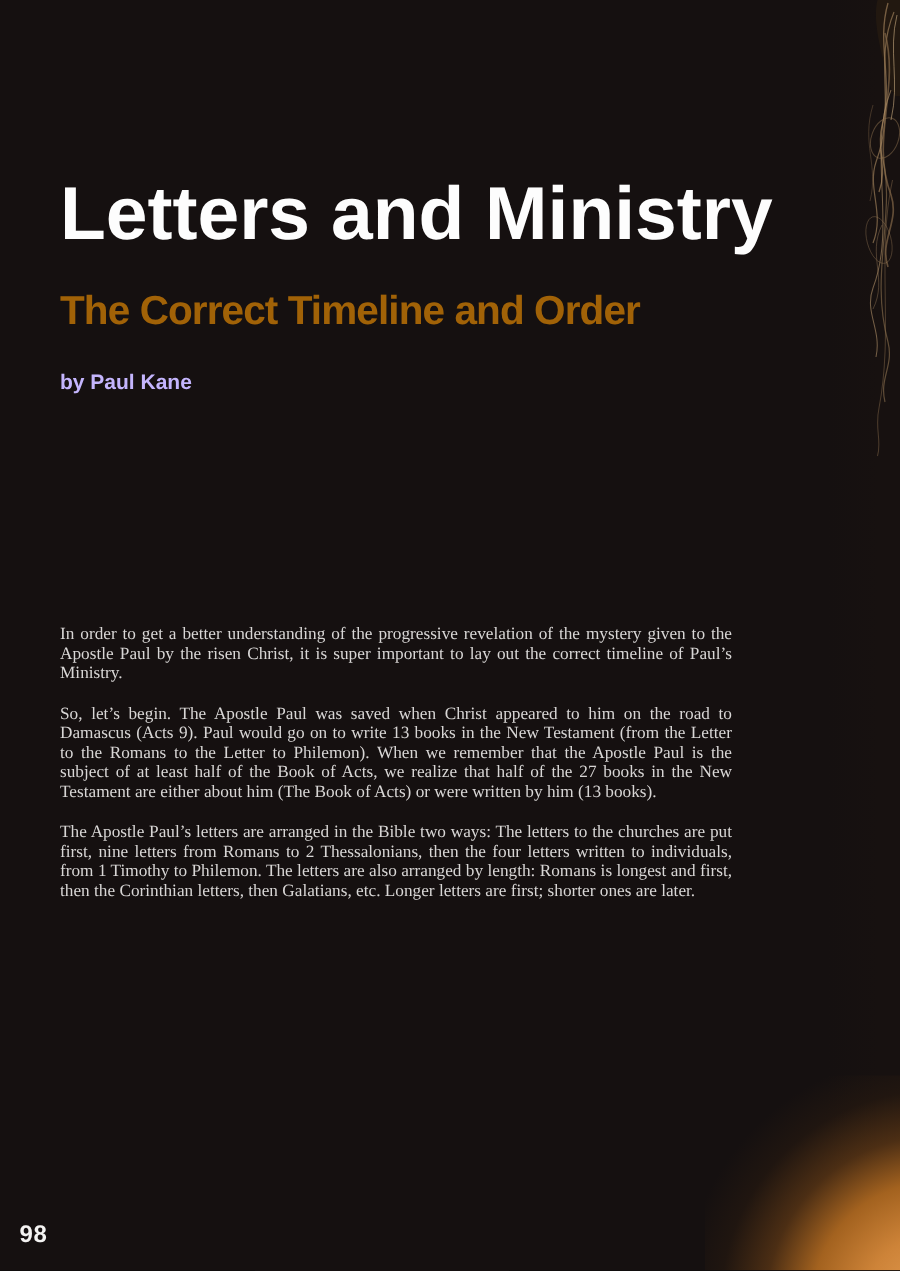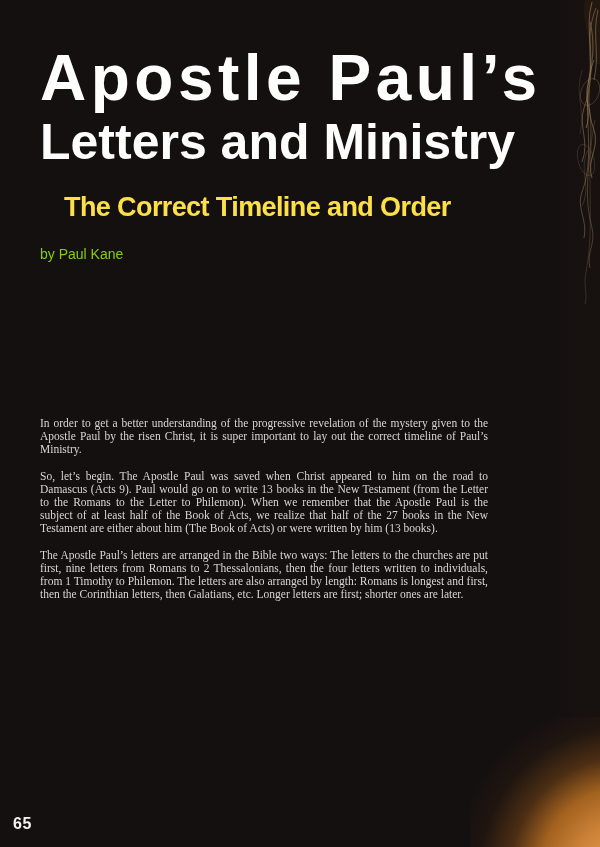--- a/index.html
+++ b/index.html
@@ -53,30 +53,29 @@
     letter-spacing: 0;
     color: #fdfdfd;
     white-space: nowrap;
   }
   .subtitle {
     position: absolute;
     left: 40px; top: 193px;
     font-size: 27px; line-height: 1.05;
     font-weight: bold;
     letter-spacing: -0.6px;
-    color: #fde047;
+    color: #a16207;
     white-space: nowrap;
-    margin-left: 24px;
   }
   .byline {
     position: absolute;
     left: 40px; top: 246px;
     font-size: 14px;
-    font-weight: normal;
-    color: #84cc16;
+    font-weight: bold;
+    color: #c4b5fd;
   }
   .body-copy {
     position: absolute;
     left: 40px; top: 417px;
     width: 448px;
     color: #d8d6d5;
     font-size: 11.5px;
     line-height: 13px;
     font-family: Liberation Serif, serif;
   }
@@ -109,28 +108,27 @@
       <path d="M43,120 C32,170 44,220 34,272 C31,286 36,294 33,304" fill="none" stroke="#8d714f" stroke-width="0.7" opacity="0.45"></path>
       <path d="M30,70 C22,96 34,110 28,134" fill="none" stroke="#7c6244" stroke-width="0.6" opacity="0.5"></path>
       <path d="M36,150 C26,170 40,186 30,206" fill="none" stroke="#b3926a" stroke-width="0.6" opacity="0.4"></path>
       <ellipse cx="38" cy="92" rx="9" ry="14" fill="none" stroke="#8d714f" stroke-width="0.7" opacity="0.5" transform="rotate(20 38 92)"></ellipse>
       <ellipse cx="34" cy="160" rx="8" ry="16" fill="none" stroke="#9b7d58" stroke-width="0.6" opacity="0.4" transform="rotate(-15 34 160)"></ellipse>
       <path d="M46,10 C40,34 48,54 42,80" fill="none" stroke="#c4a87e" stroke-width="0.6" opacity="0.7"></path>
     </svg>
     <div class="corner-glow"></div>
   </div>
 
-  <h1 class="title-line1">Apostle Paul’s</h1>
   <h1 class="title-line2">Letters and Ministry</h1>
 
   <h2 class="subtitle">The Correct Timeline and Order</h2>
 
   <div class="byline">by Paul Kane</div>
 
   <div class="body-copy">
     <p>In order to get a better understanding of the progressive revelation of the mystery given to the Apostle Paul by the risen Christ, it is super important to lay out the correct timeline of Paul’s Ministry.</p>
     <p>So, let’s begin. The Apostle Paul was saved when Christ appeared to him on the road to Damascus (Acts 9). Paul would go on to write 13 books in the New Testament (from the Letter to the Romans to the Letter to Philemon). When we remember that the Apostle Paul is the subject of at least half of the Book of Acts, we realize that half of the 27 books in the New Testament are either about him (The Book of Acts) or were written by him (13 books).</p>
     <p>The Apostle Paul’s letters are arranged in the Bible two ways: The letters to the churches are put first, nine letters from Romans to 2 Thessalonians, then the four letters written to individuals, from 1 Timothy to Philemon. The letters are also arranged by length: Romans is longest and first, then the Corinthian letters, then Galatians, etc. Longer letters are first; shorter ones are later.</p>
   </div>
 
-  <div class="page-number">65</div>
+  <div class="page-number">98</div>
 
 </div>
 
 </body></html>

